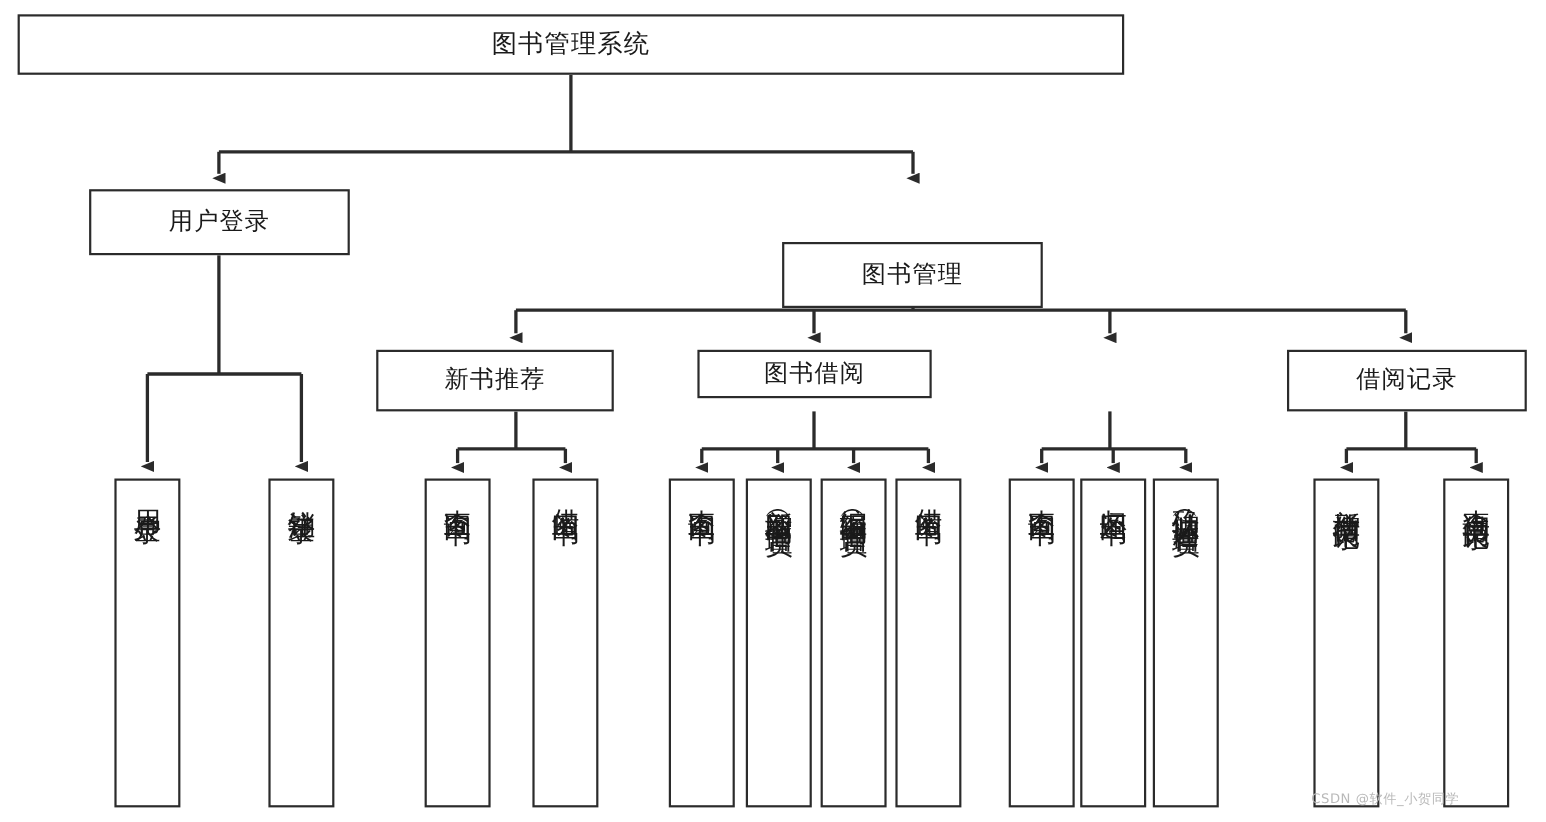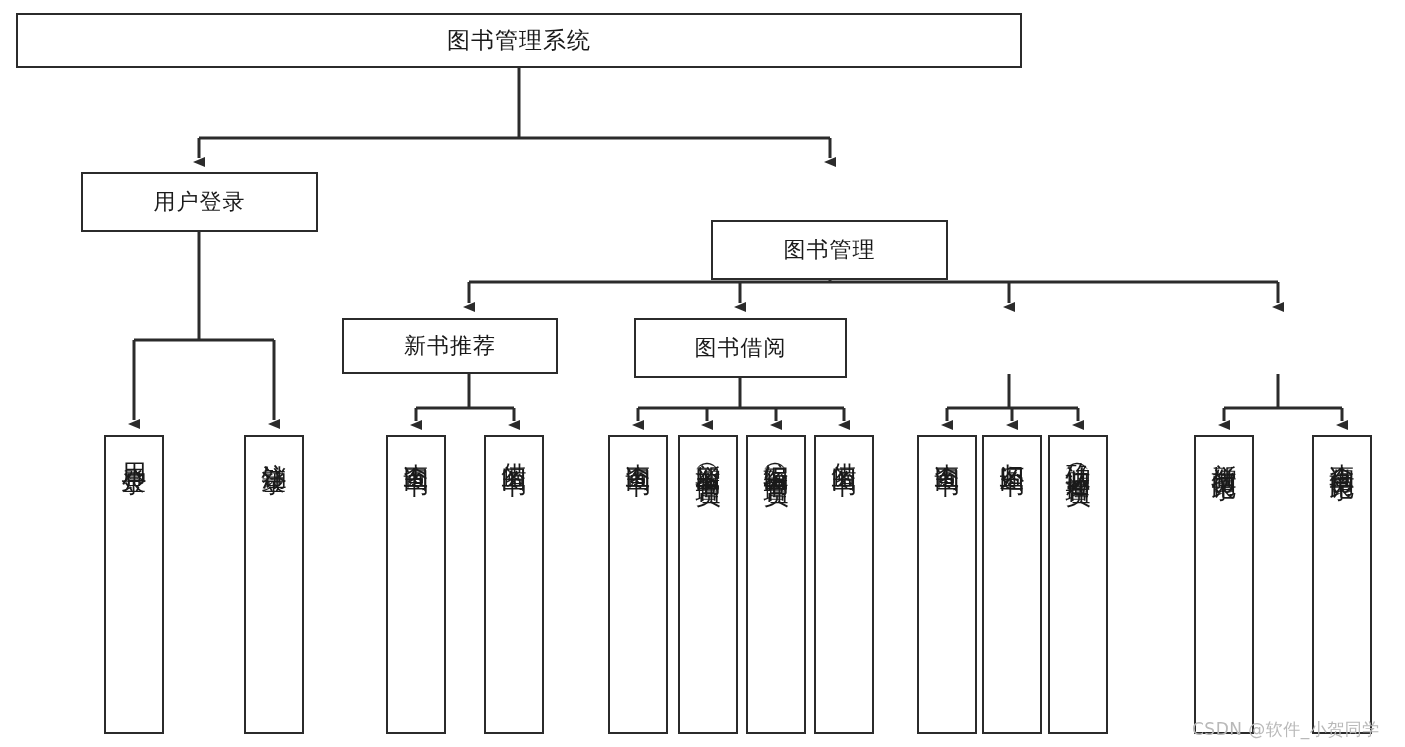--- a/index.html
+++ b/index.html
@@ -59,21 +59,21 @@
   .node.v .label {
     writing-mode: vertical-rl;
     text-orientation: upright;
     font-size: 25px;
     letter-spacing: 3px;
     line-height: 1;
     white-space: nowrap;
   }
   .watermark {
     position: absolute;
-    font-size: 17px;
+    font-size: 12px;
     color: #b9b9b9;
     letter-spacing: 0.5px;
     white-space: nowrap;
     user-select: none;
   }
 </style>
 </head>
 <body>
 
 <div id="canvas">
@@ -135,22 +135,25 @@
   <div class="node h" style="left:81px; top:172px; width:237px; height:60px;">
     <span class="label">用户登录</span>
   </div>
   <div class="node h" style="left:711px; top:172px; width:237px; height:60px;margin-top:48px;">
     <span class="label">图书管理</span>
   </div>
 
   <div class="node h" style="left:342px; top:318px; width:216px; height:56px;">
     <span class="label">新书推荐</span>
   </div>
-  <div class="node h" style="left:634px; top:318px; width:213px; height:60px;">
+  <div class="node h" style="left:634px; top:318px; width:213px; height:44px;">
     <span class="label">图书借阅</span>
+  </div>
+  <div class="node h" style="left:1170px; top:318px; width:218px; height:56px;">
+    <span class="label">借阅记录</span>
   </div>
 
   <div class="node v" style="left:104px; top:435px; width:60px; height:299px;">
     <span class="label">用户登录</span>
   </div>
   <div class="node v" style="left:244px; top:435px; width:60px; height:299px;">
     <span class="label">注销登录</span>
   </div>
   <div class="node v" style="left:386px; top:435px; width:60px; height:299px;">
     <span class="label">查询图书</span>

